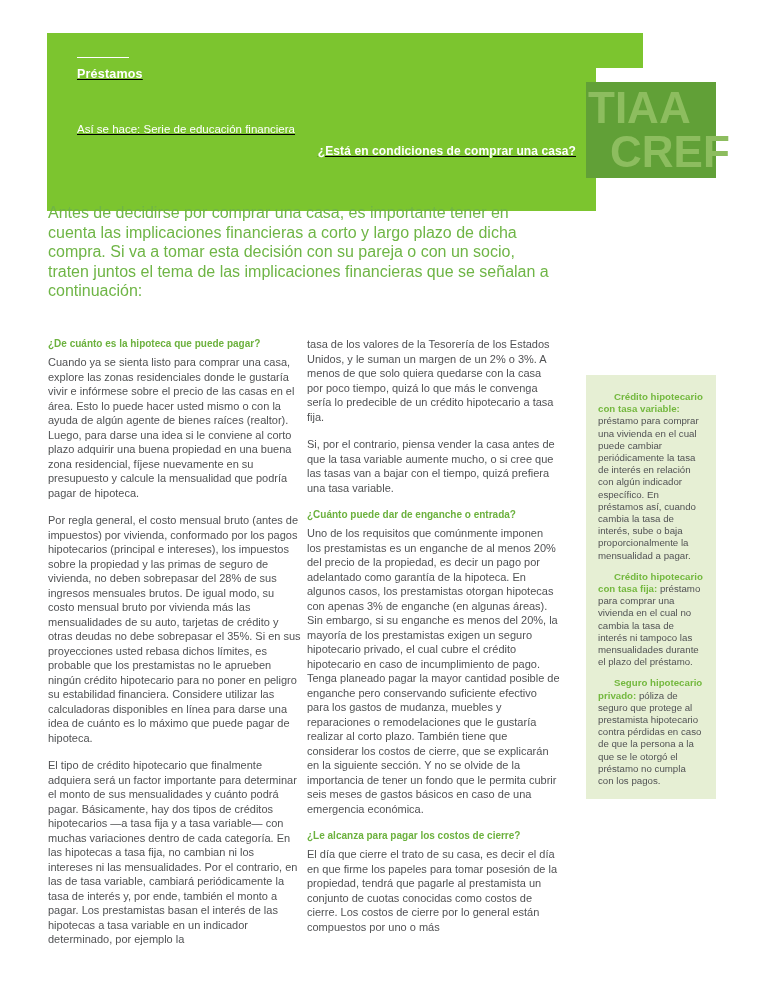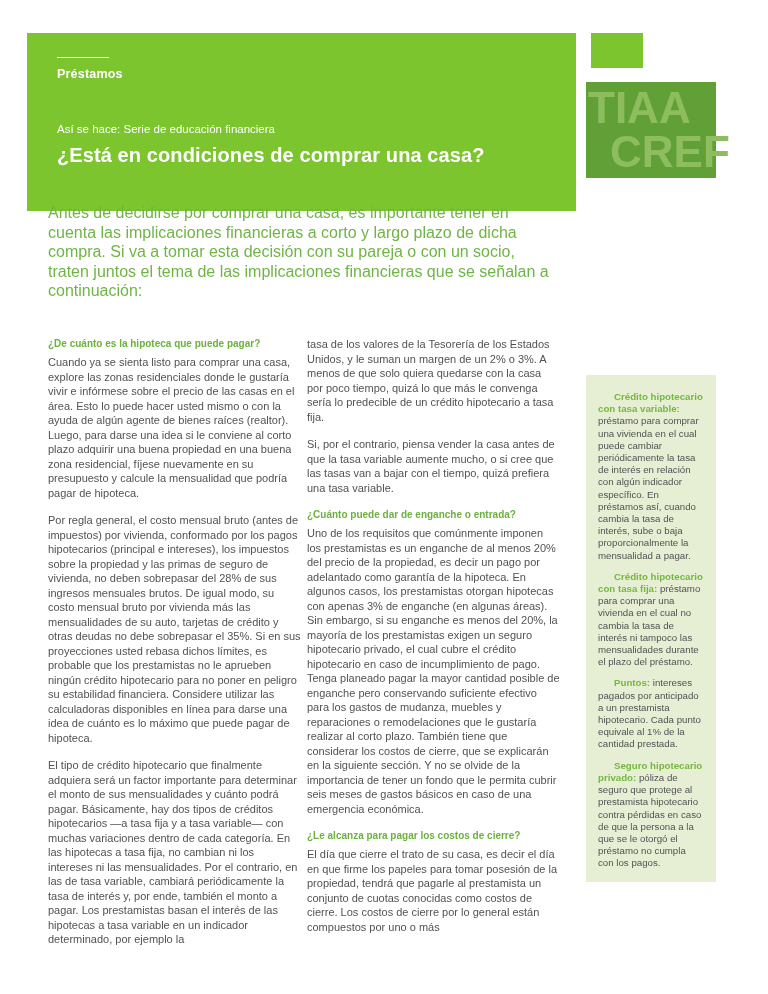--- a/index.html
+++ b/index.html
@@ -5,26 +5,26 @@
   :root{
     --green:#7cc52f; --dark-green:#61a037; --logo-text:#8dbd5f;
     --intro-green:#6fb546; --heading-green:#6cb13e; --body-gray:#515254;
     --glossary-bg:#e6efd4; --term-green:#74b83f;
   }
   html,body{margin:0;padding:0;}
   body{
     width:768px;height:994px;position:relative;overflow:hidden;background:#ffffff;
     font-family:"Liberation Sans", sans-serif;
   }
-  .banner{position:absolute;left:27px;top:33px;width:549px;height:178px;background:var(--green);}
+  .banner{position:absolute;left:47px;top:33px;width:549px;height:178px;background:var(--green);text-decoration:underline;}
   .banner-inner{padding:24px 20px 0 30px;}
   .rule{width:52px;height:0;border-top:1px solid #ffffff;margin-bottom:9px;}
   .eyebrow{color:#ffffff;font-weight:bold;font-size:12.5px;letter-spacing:.2px;}
   .series{color:#ffffff;font-size:11.5px;margin-top:42px;}
-  .doc-title{color:#ffffff;font-weight:bold;font-size:20px;margin-top:9px;letter-spacing:.1px;}
+  .doc-title{color:#ffffff;font-weight:bold;font-size:12px;margin-top:9px;letter-spacing:.1px;text-align:right;}
   .sq-small{position:absolute;left:591px;top:33px;width:52px;height:35px;background:var(--green);}
   .sq-dark{position:absolute;left:586px;top:82px;width:130px;height:96px;background:var(--dark-green);}
   .logo-text{
     position:absolute;left:588px;top:86px;width:220px;color:var(--logo-text);
     font-weight:bold;font-size:44px;line-height:44px;letter-spacing:0;white-space:nowrap;
   }
   .logo-line2{margin-left:22px;}
   .intro{
     position:absolute;left:48px;top:203px;width:505px;
     color:var(--intro-green);font-size:16px;line-height:19.5px;
@@ -85,15 +85,14 @@
     </section>
     <section>
       <h4>¿Le alcanza para pagar los costos de cierre?</h4>
       <p>El día que cierre el trato de su casa, es decir el día en que firme los papeles para tomar posesión de la propiedad, tendrá que pagarle al prestamista un conjunto de cuotas conocidas como costos de cierre. Los costos de cierre por lo general están compuestos por uno o más</p>
     </section>
   </div>
 
 <div class="glossary">
     <div class="term"><b>Crédito hipotecario con tasa variable:</b> <span>préstamo para comprar una vivienda en el cual puede cambiar periódicamente la tasa de interés en relación con algún indicador específico. En préstamos así, cuando cambia la tasa de interés, sube o baja proporcionalmente la mensualidad a pagar.</span></div>
     <div class="term"><b>Crédito hipotecario con tasa fija:</b> <span>préstamo para comprar una vivienda en el cual no cambia la tasa de interés ni tampoco las mensualidades durante el plazo del préstamo.</span></div>
-    <div class="term"><b>Puntos:</b> <span>intereses pagados por anticipado a un prestamista hipotecario. Cada punto equivale al 1% de la cantidad prestada.</span></div>
     <div class="term"><b>Seguro hipotecario privado:</b> <span>póliza de seguro que protege al prestamista hipotecario contra pérdidas en caso de que la persona a la que se le otorgó el préstamo no cumpla con los pagos.</span></div>
   </div>
 
 </body></html>

